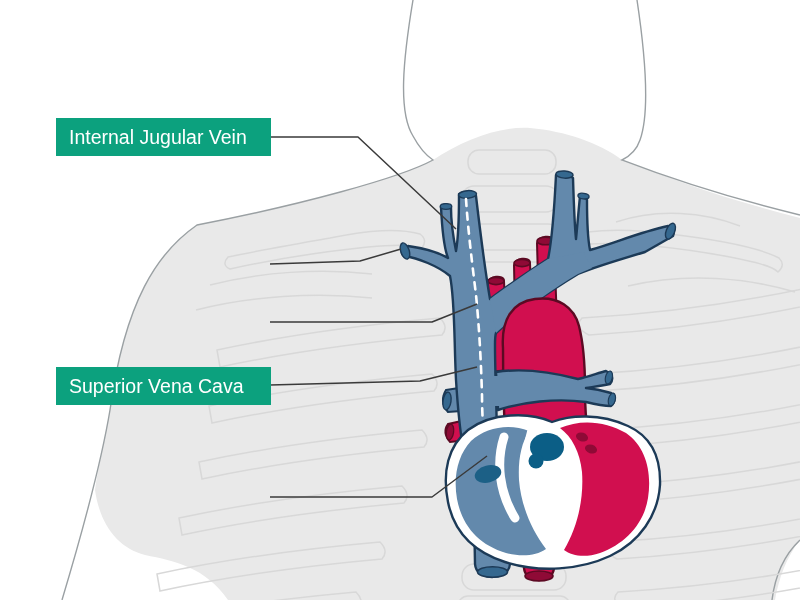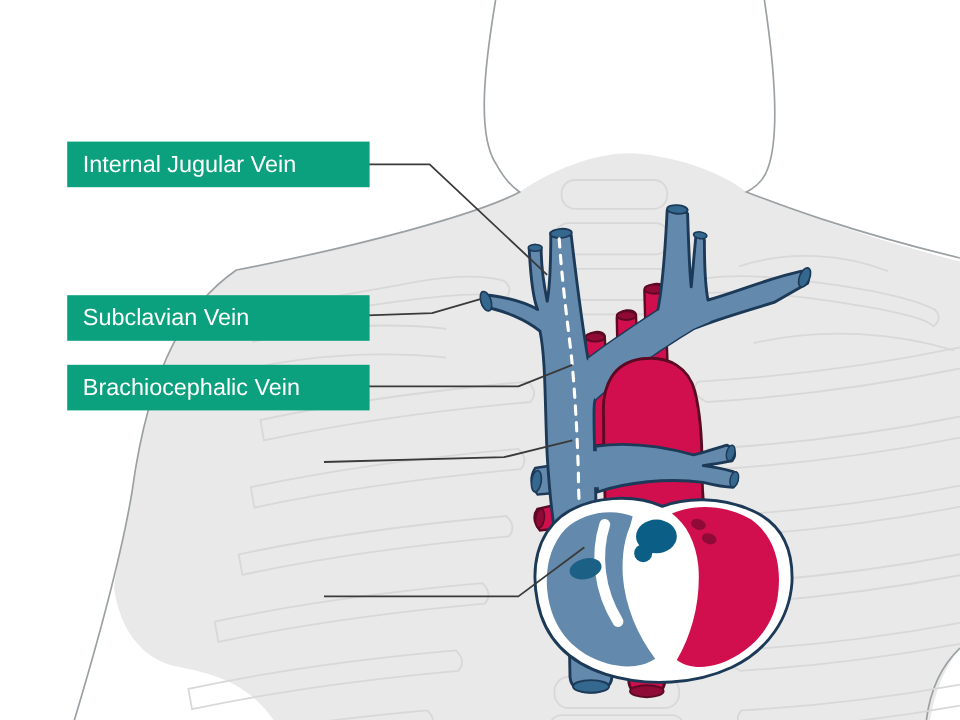--- a/index.html
+++ b/index.html
@@ -2,21 +2,21 @@
 <html><head>
 <meta charset="utf-8">
 <style>
   html,body{margin:0;padding:0;background:#fff;}
   #stage{
     position:relative;width:800px;height:600px;overflow:hidden;
     background:#ffffff;font-family:"Liberation Sans",sans-serif;
   }
   #art{position:absolute;left:0;top:0;}
   .label{
-    position:absolute;left:56px;width:252px;height:38px;
+    position:absolute;left:56px;width:215px;height:38px;
     background:#0ca17e;color:#ffffff;
     font-size:19.5px;line-height:38px;padding-left:13px;
     box-sizing:border-box;white-space:nowrap;letter-spacing:0px;
   }
 </style>
 </head>
 <body>
 
 <div id="stage">
 
@@ -227,16 +227,15 @@
     <g fill="none" stroke="#3a3a3a" stroke-width="1.5" stroke-linejoin="round">
       <polyline points="270,137 358,137 456,229"></polyline>
       <polyline points="270,264 360,261 401,249"></polyline>
       <polyline points="270,322 432,322 477,304"></polyline>
       <polyline points="270,385 420,381 477,367"></polyline>
       <polyline points="270,497 432,497 487,456"></polyline>
     </g>
   </svg>
 
   <div class="label" style="top:118px">Internal Jugular Vein</div>
-  <div class="label" style="top:246px">Subclavian Vein</div>
-  <div class="label" style="top:304px">Brachiocephalic Vein</div>
+  <div class="label" style="top:367px">Superior Vena Cava</div>
 
 </div>
 
 </body></html>

